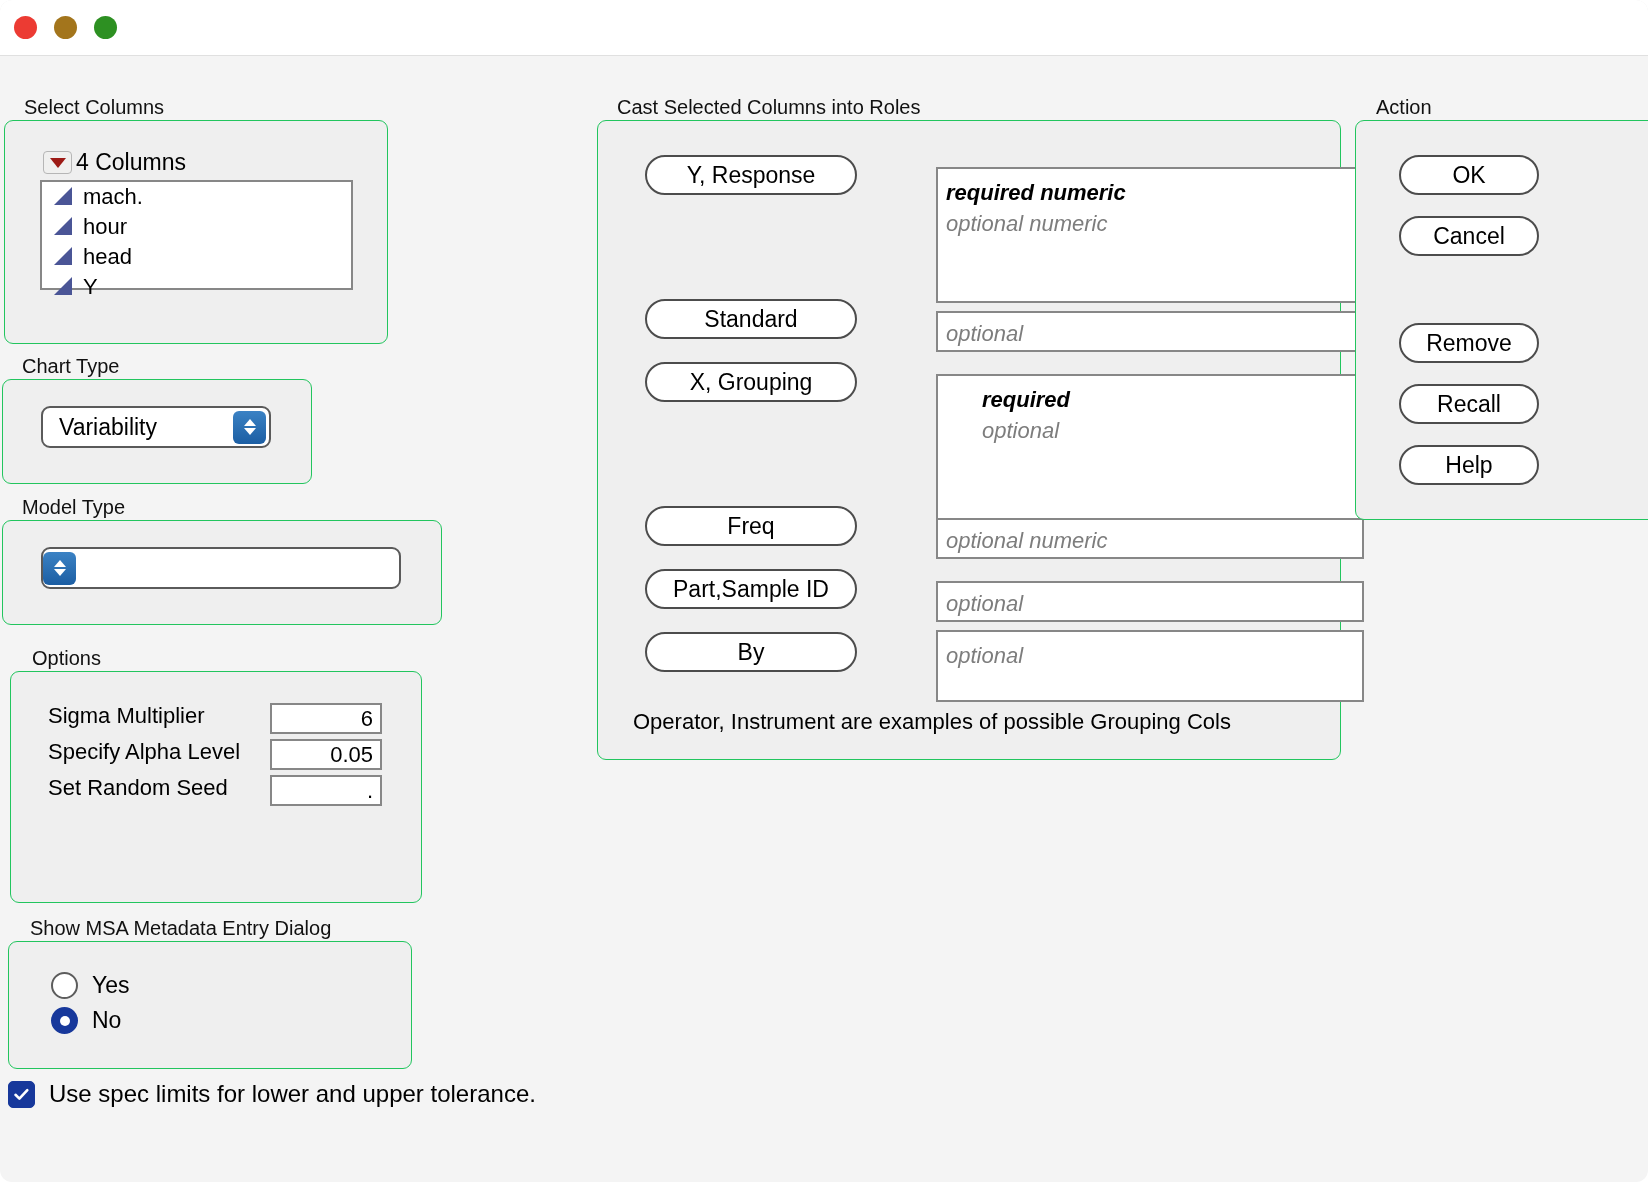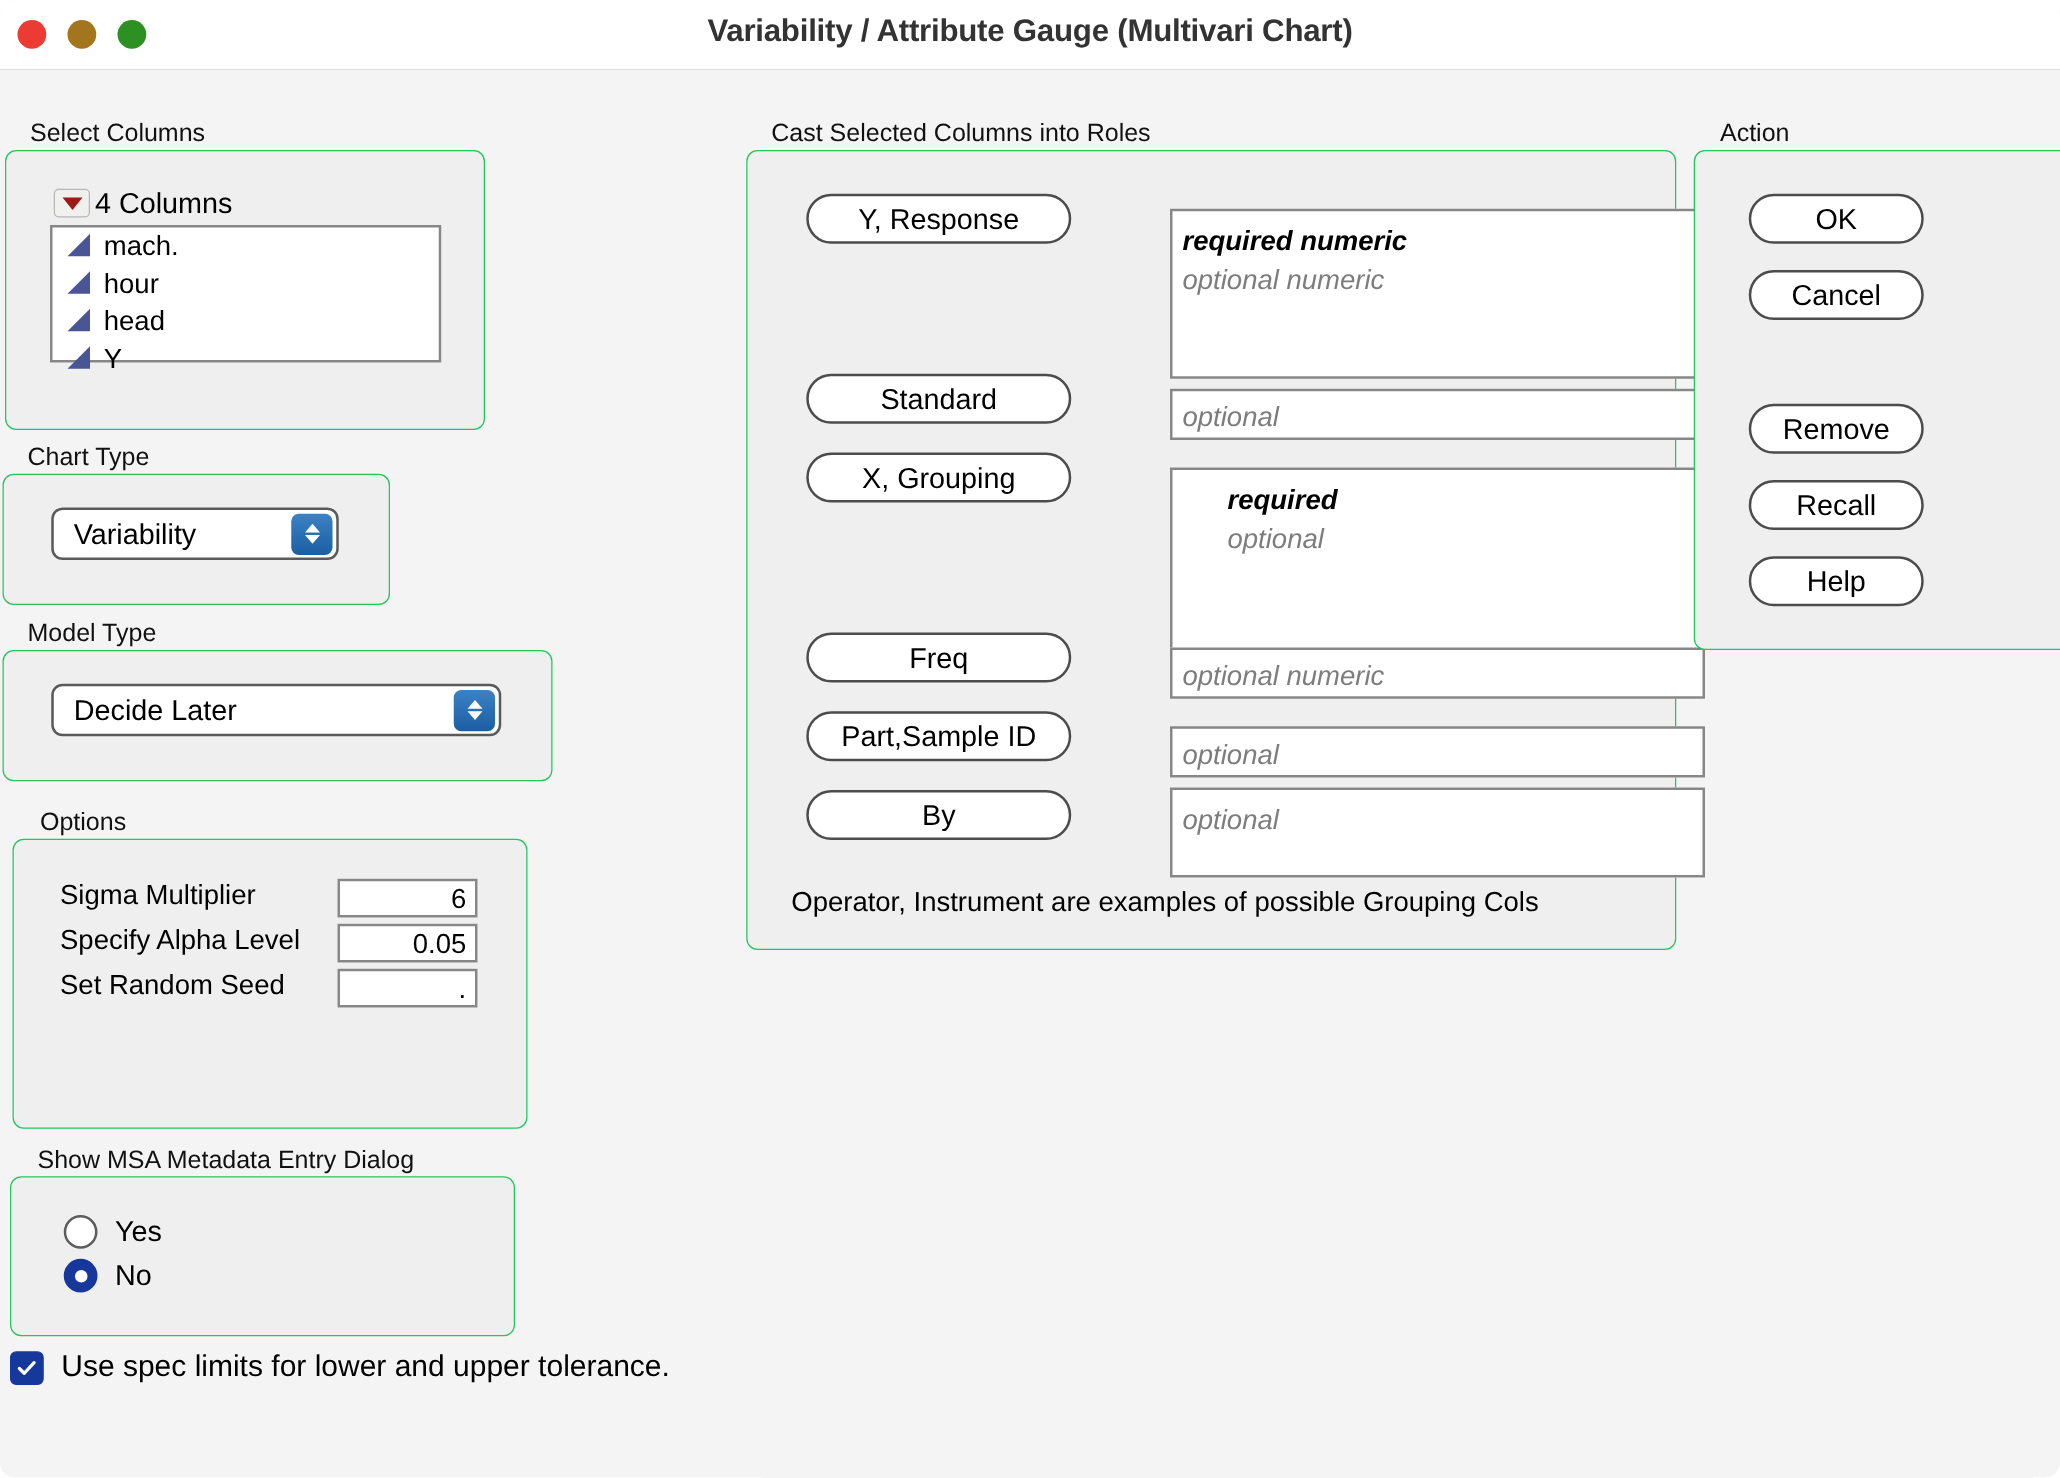--- a/index.html
+++ b/index.html
@@ -281,21 +281,20 @@
 <body>
 
 <div class="window">
 
   <div class="titlebar">
     <div class="traffic">
       <span class="tl tl-close"></span>
       <span class="tl tl-min"></span>
       <span class="tl tl-max"></span>
     </div>
-    <div class="win-title">Variability / Attribute Gauge (Multivari Chart)</div>
   </div>
 
   <div class="grouplabel" id="lbl-select-columns">Select Columns</div>
   <div class="groupbox" id="box-select-columns">
     <div class="col-header">
       <span class="disclosure">
           <span class="tri"></span>
         </span>
       <span class="col-header-text">4 Columns</span>
     </div>
@@ -326,21 +325,20 @@
       <span class="popup-arrow">
         <span class="up"></span>
           <span class="down"></span>
       </span>
     </div>
   </div>
 
   <div class="grouplabel" id="lbl-model-type">Model Type</div>
   <div class="groupbox" id="box-model-type">
     <div class="popup" id="popup-model-type">
-      <span class="popup-label">Decide Later</span>
       <span class="popup-arrow">
         <span class="up"></span>
           <span class="down"></span>
       </span>
     </div>
   </div>
 
   <div class="grouplabel" id="lbl-options">Options</div>
   <div class="groupbox" id="box-options">
     <div class="optrow" id="opt-sigma">

